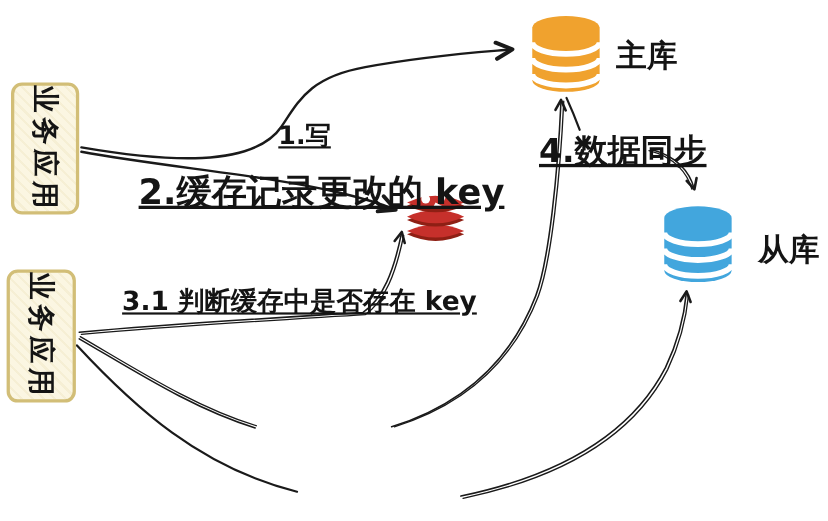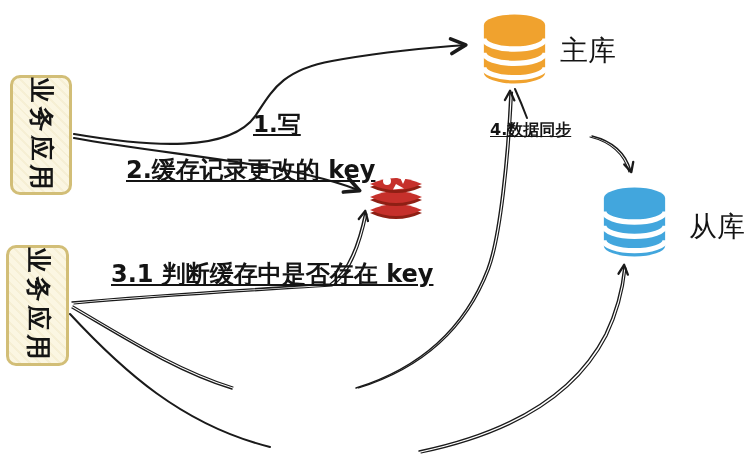--- a/index.html
+++ b/index.html
@@ -37,21 +37,21 @@
     position:absolute;
     font-weight:600;
     color:#141414;
     white-space:nowrap;
     line-height:1.1;
     text-decoration:underline;
   }
   .db-label{
     position:absolute;
     font-size:28px;
-    font-weight:400;
+    font-weight:700;
     color:#141414;
     white-space:nowrap;
   }
   .node-icon{position:absolute;}
 </style>
 </head>
 <body>
 
 <div id="canvas">
 
@@ -115,17 +115,17 @@
     <path d="M4,32 Q30,44 56,32 Q30,20 4,32 Z" fill="#8e1f14"></path>
     <path d="M4,29 Q30,41 56,29 Q30,17 4,29 Z" fill="#c6302b"></path>
     <path d="M4,19 Q30,31 56,19 Q30,7 4,19 Z" fill="#8e1f14"></path>
     <path d="M4,16 Q30,28 56,16 Q30,4 4,16 Z" fill="#c6302b"></path>
     <circle cx="21" cy="13" r="4" fill="#ffffff"></circle>
     <path d="M37,3 L39.3,8 L44,9.5 L39.3,11 L37,16 L34.7,11 L30,9.5 L34.7,8 Z" fill="#ffffff"></path>
     <path d="M30,16 L38,20.5 L27,21.5 Z" fill="#ffffff"></path>
   </svg>
 
   <div class="edge-label" style="left:253px;top:112px;font-size:23px;">1.写</div>
-  <div class="edge-label" style="left:126px;top:157px;font-size:24px;">2.缓存记录更改的 key</div>
+  <div class="edge-label" style="left:126px;top:157px;font-size:32px;">2.缓存记录更改的 key</div>
   <div class="edge-label" style="left:88px;top:261px;font-size:24px;margin-left:23px;">3.1 判断缓存中是否存在 key</div>
-  <div class="edge-label" style="left:490px;top:121px;font-size:16px;">4.数据同步</div>
+  <div class="edge-label" style="left:490px;top:121px;font-size:30px;">4.数据同步</div>
 
 </div>
 
 </body></html>

